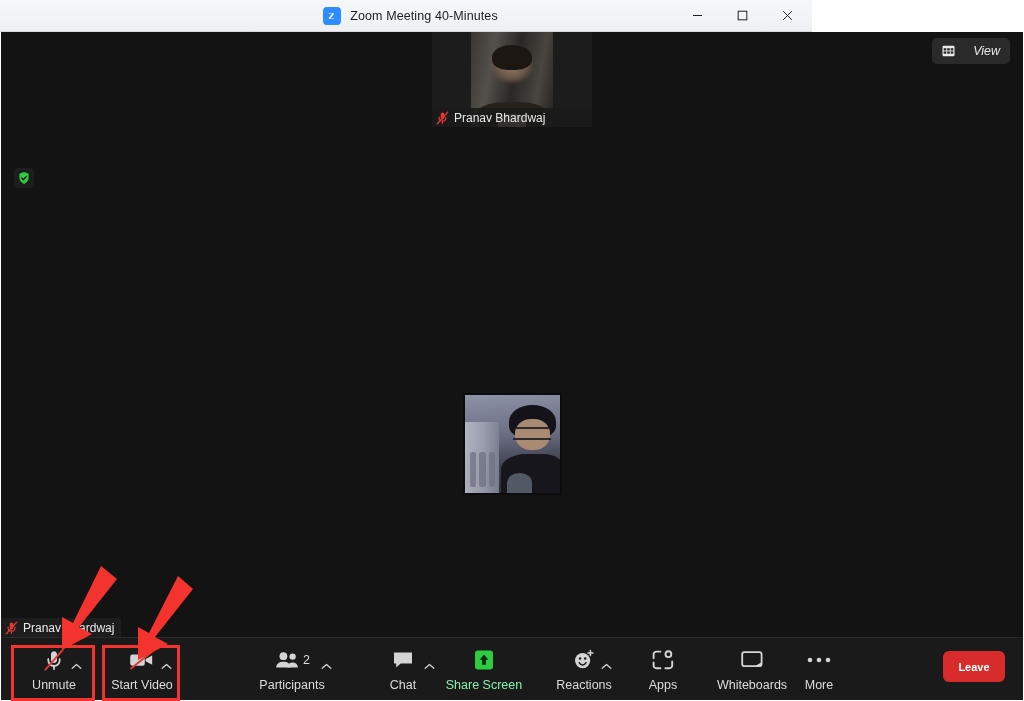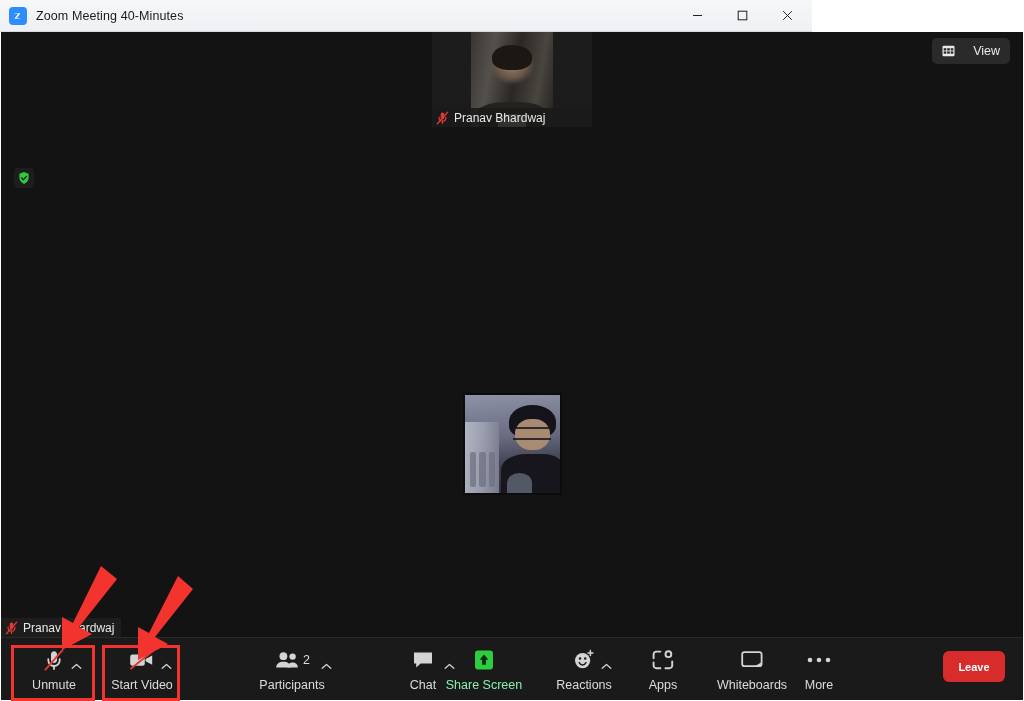--- a/index.html
+++ b/index.html
@@ -21,20 +21,21 @@
   
   #titlebar {
     position: absolute;
     left: 0; top: 0;
     width: 812px; height: 32px;
     background: linear-gradient(#f6f7f9, #eef0f3);
     border-bottom: 1px solid #d6d9de;
     display: flex;
     align-items: center;
     box-sizing: border-box;
+    justify-content: center;
   }
   #zoom-logo {
     width: 18px; height: 18px;
     border-radius: 4px;
     background: #2d8cff;
     margin-left: 9px;
     display: flex; align-items: center; justify-content: center;
     flex: none;
   }
   #zoom-logo svg { display:block; }
@@ -82,20 +83,21 @@
     position: absolute;
     right: 13px; top: 6px;
     height: 26px;
     padding: 0 10px;
     background: rgba(45,45,45,.92);
     border-radius: 5px;
     display: flex; align-items: center; gap: 18px;
     color: #e9e9e9;
     font-size: 12.5px;
     cursor: pointer;
+    font-style: italic;
   }
   #view-btn svg { display: block; }
 
   
   #filmstrip {
     position: absolute;
     left: 431px; top: 0;
     width: 160px; height: 95px;
     background: #1c1c1c;
   }
@@ -426,21 +428,21 @@
           <span class="pcount">2</span>
           <span class="caret" style="right:-22px;">
             <svg width="11" height="7" viewBox="0 0 11 7">
                 <path d="M1.2 5.3L5.5 1.4l4.3 3.9" stroke="#cfcfcf" stroke-width="1.3" fill="none" stroke-linecap="round" stroke-linejoin="round"></path>
               </svg>
           </span>
         </div>
         <div class="tb-label">Participants</div>
       </div>
 
-      <div class="tb-item" style="left:392px; width:60px;">
+      <div class="tb-item" style="left:372px; width:60px;">
         <div class="tb-icon">
           <svg width="24" height="22" viewBox="0 0 24 22">
             <path d="M3 3.4h18v11.2H9.6L5.2 18.4v-3.8H3z" fill="#d4d4d4"></path>
           </svg>
           <span class="caret" style="right:-20px;">
             <svg width="11" height="7" viewBox="0 0 11 7">
                 <path d="M1.2 5.3L5.5 1.4l4.3 3.9" stroke="#cfcfcf" stroke-width="1.3" fill="none" stroke-linecap="round" stroke-linejoin="round"></path>
               </svg>
           </span>
         </div>

